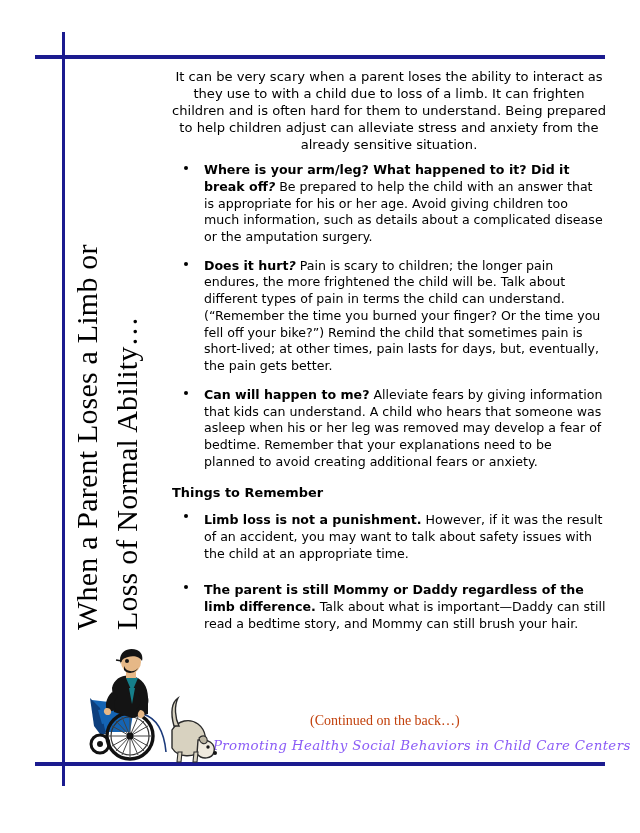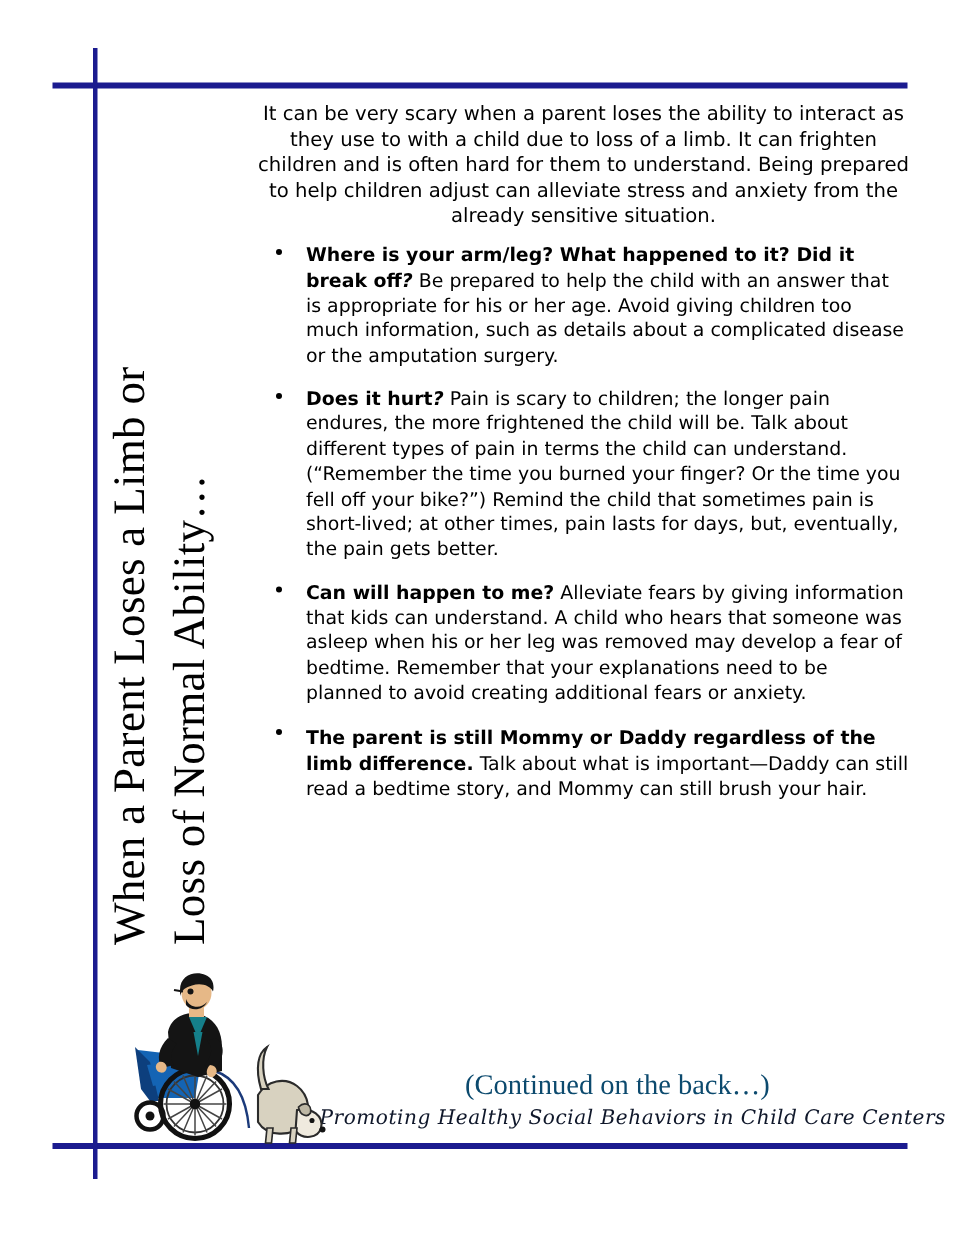--- a/index.html
+++ b/index.html
@@ -113,33 +113,33 @@
     margin-bottom: 19px;
     line-height: 1.36;
   }
 
   
   #continued {
     position: absolute;
     left: 310px;
     top: 713px;
     font-family: "Liberation Serif", "DejaVu Serif", serif;
-    font-size: 19px;
-    color: #0c4a6e;
+    font-size: 14px;
+    color: #c2410c;
     white-space: nowrap;
   }
   #tagline {
     position: absolute;
     left: 213px;
     top: 738px;
     font-family: "DejaVu Serif", "Liberation Serif", serif;
     font-style: italic;
     font-size: 13.4px;
     letter-spacing: 0.35px;
-    color: #0f172a;
+    color: #8b5cf6;
     white-space: nowrap;
   }
 
   
   #illustration {
     position: absolute;
     left: 86px;
     top: 648px;
     width: 132px;
     height: 115px;
@@ -167,22 +167,26 @@
       <span class="dot"></span><span class="lead">Where is your arm/leg? What happened to it? Did it break off</span><span class="lead-q">?</span> <span>Be prepared to help the child with an answer that is appropriate for his or her age. Avoid giving children too much information, such as details about a complicated disease or the amputation surgery.</span>
     </li>
     <li>
       <span class="dot"></span><span class="lead">Does it hurt</span><span class="lead-q">?</span> <span>Pain is scary to children; the longer pain endures, the more frightened the child will be. Talk about different types of pain in terms the child can understand. (“Remember the time you burned your finger? Or the time you fell off your bike?”) Remind the child that sometimes pain is short-lived; at other times, pain lasts for days, but, eventually, the pain gets better.</span>
     </li>
     <li>
       <span class="dot"></span><span class="lead">Can will happen to me?</span><span class="lead-q"></span> <span>Alleviate fears by giving information that kids can understand. A child who hears that someone was asleep when his or her leg was removed may develop a fear of bedtime. Remember that your explanations need to be planned to avoid creating additional fears or anxiety.</span>
     </li>
   </ul>
 
+  <div id="things-heading">Things to Remember</div>
 
   <ul class="bullets remember" id="remember-list">
+    <li>
+      <span class="dot"></span><span class="lead">Limb loss is not a punishment.</span> <span>However, if it was the result of an accident, you may want to talk about safety issues with the child at an appropriate time.</span>
+    </li>
     <li>
       <span class="dot"></span><span class="lead">The parent is still Mommy or Daddy regardless of the limb difference.</span> <span>Talk about what is important—Daddy can still read a bedtime story, and Mommy can still brush your hair.</span>
     </li>
   </ul>
 </div>
 
 <div id="continued">(Continued on the back…)</div>
 
 <div id="tagline">Promoting Healthy Social Behaviors in Child Care Centers</div>
 

